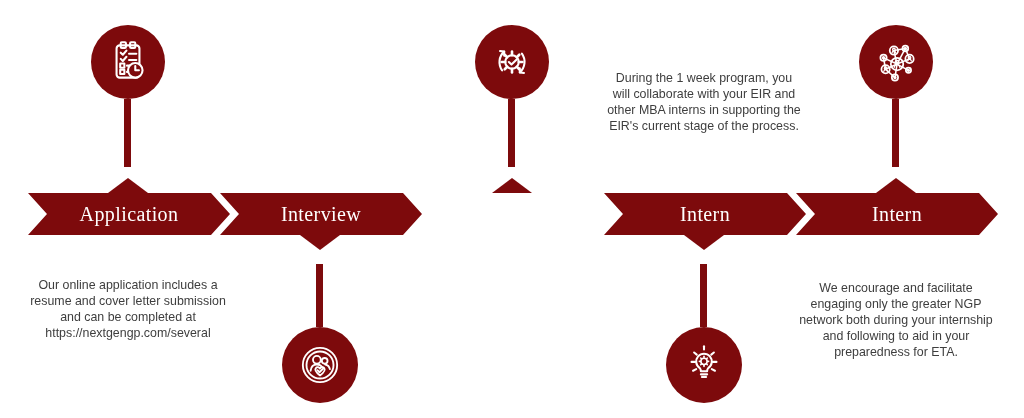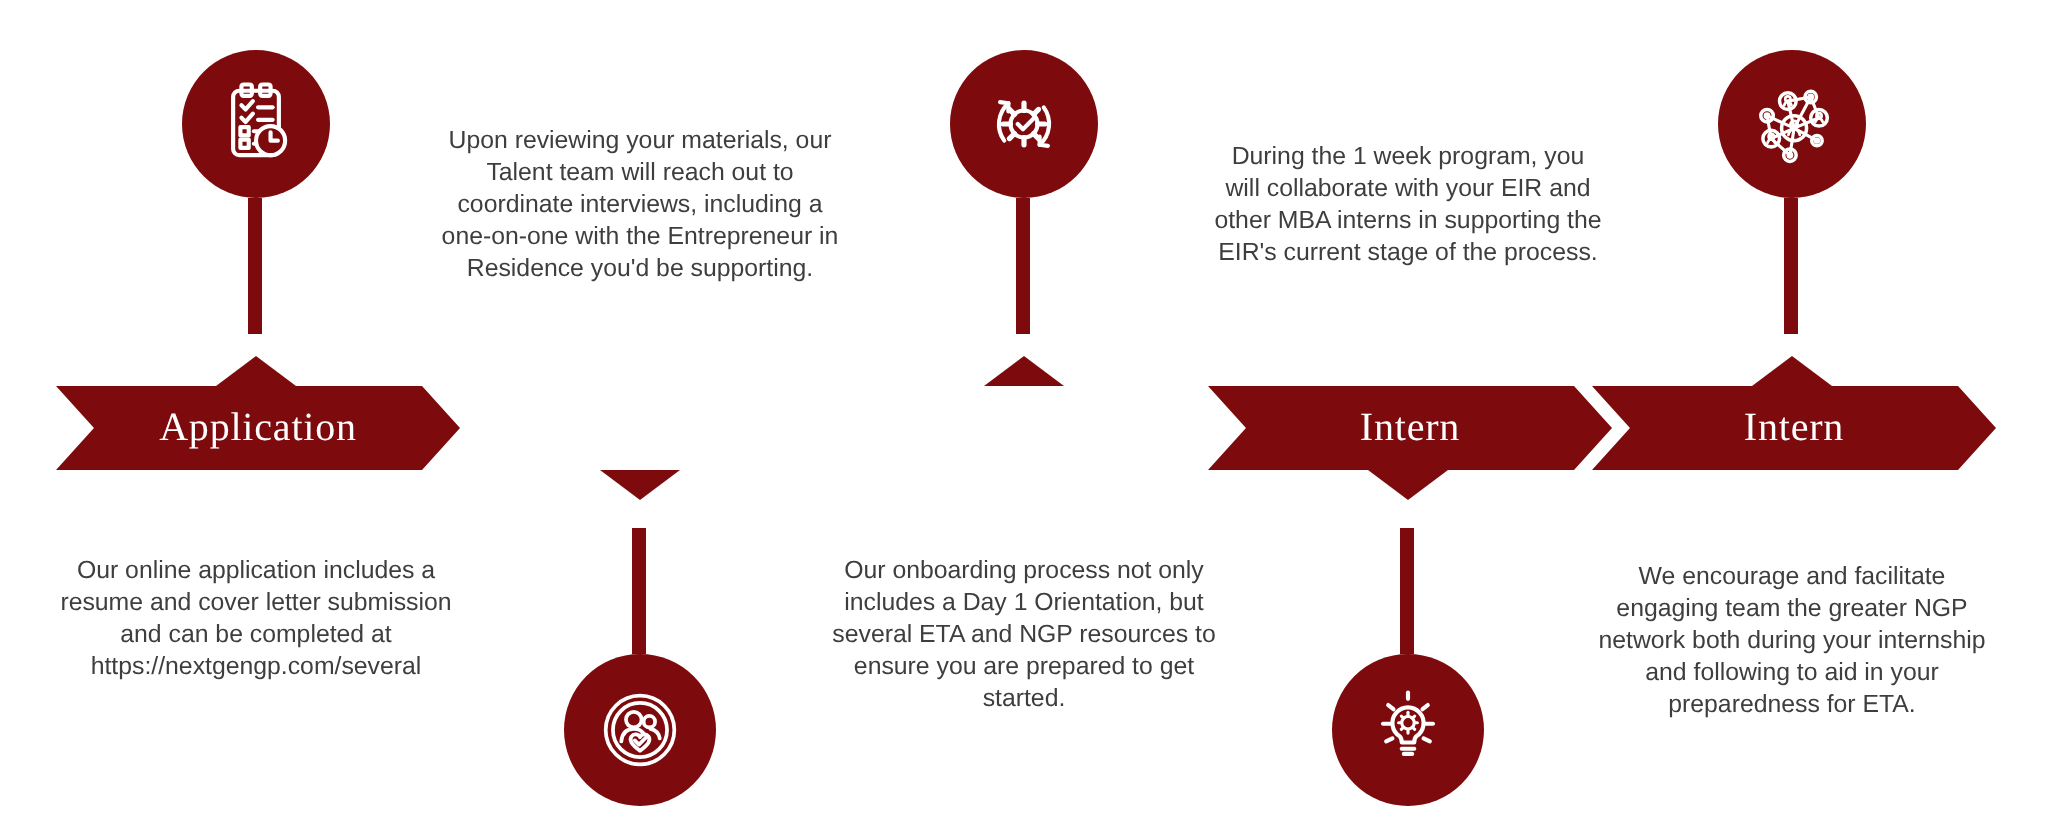--- a/index.html
+++ b/index.html
@@ -67,25 +67,23 @@
   <div class="stem top" style="left:124px"></div>
   <div class="tri up" style="left:108px"></div>
   <div class="arrow" style="left:28px">
     <span class="label">Application</span>
   </div>
   <div class="desc" style="left:8px;top:277px">Our online application includes a
 resume and cover letter submission
 and can be completed at
 https://nextgengp.com/several</div>
 
-  <div class="desc" style="left:200px;top:62px">Upon reviewing your materials, our
-Talent team will reach out to
-coordinate interviews, including a
-one-on-one with the Entrepreneur in
-Residence you'd be supporting.</div>
+  <div class="arrow" style="left:220px">
+    <span class="label">Interview</span>
+  </div>
   <div class="tri down" style="left:300px"></div>
   <div class="stem bottom" style="left:316px"></div>
   <div class="node bottom" style="left:282px">
     <svg viewBox="0 0 100 100">
       <g class="ic" stroke-width="3.6">
         <circle cx="50" cy="50" r="33"></circle>
         <circle cx="50" cy="50" r="26"></circle>
         <circle cx="44" cy="40" r="7.5"></circle>
         <circle cx="59" cy="42" r="5.5"></circle>
         <path d="M32 61 c1 -9 6 -12 12 -12 c5 0 8 2 10 5"></path>
@@ -113,25 +111,20 @@
         <path d="M44 50 l5 5 l10 -10"></path>
         <path d="M31 66 A 27 27 0 0 1 35 30"></path>
         <path d="M35 30 l-8 -1 M35 30 l0 8"></path>
         <path d="M69 34 A 27 27 0 0 1 65 70"></path>
         <path d="M65 70 l8 1 M65 70 l0 -8"></path>
       </g>
     </svg>
   </div>
   <div class="stem top" style="left:508px"></div>
   <div class="tri up" style="left:492px"></div>
-  <div class="desc" style="left:392px;top:277px">Our onboarding process not only
-includes a Day 1 Orientation, but
-several ETA and NGP resources to
-ensure you are prepared to get
-started.</div>
 
   <div class="desc" style="left:584px;top:70px">During the 1 week program, you
 will collaborate with your EIR and
 other MBA interns in supporting the
 EIR's current stage of the process.</div>
   <div class="arrow" style="left:604px">
     <span class="label">Intern</span>
   </div>
   <div class="tri down" style="left:684px"></div>
   <div class="stem bottom" style="left:700px"></div>
@@ -203,18 +196,18 @@
           <circle cx="74" cy="66" r="1.8"></circle>
       </g>
     </svg>
   </div>
   <div class="stem top" style="left:892px"></div>
   <div class="tri up" style="left:876px"></div>
   <div class="arrow" style="left:796px">
     <span class="label">Intern</span>
   </div>
   <div class="desc" style="left:776px;top:280px">We encourage and facilitate
-engaging team the greater NGP
+engaging only the greater NGP
 network both during your internship
 and following to aid in your
 preparedness for ETA.</div>
 
 </div>
 
 </body></html>

